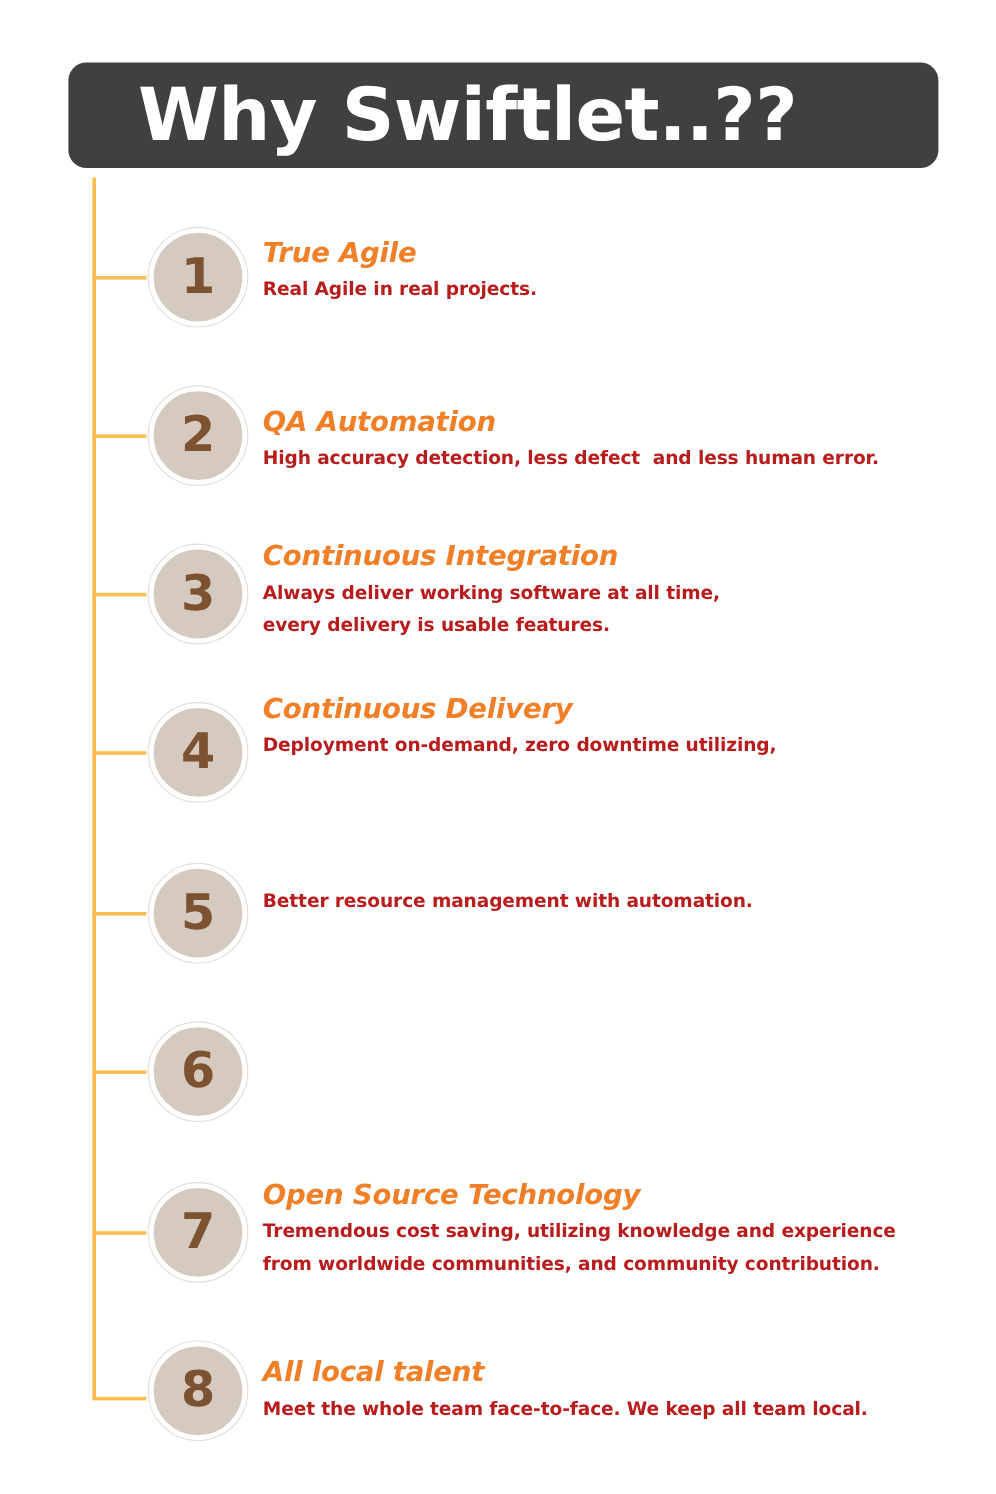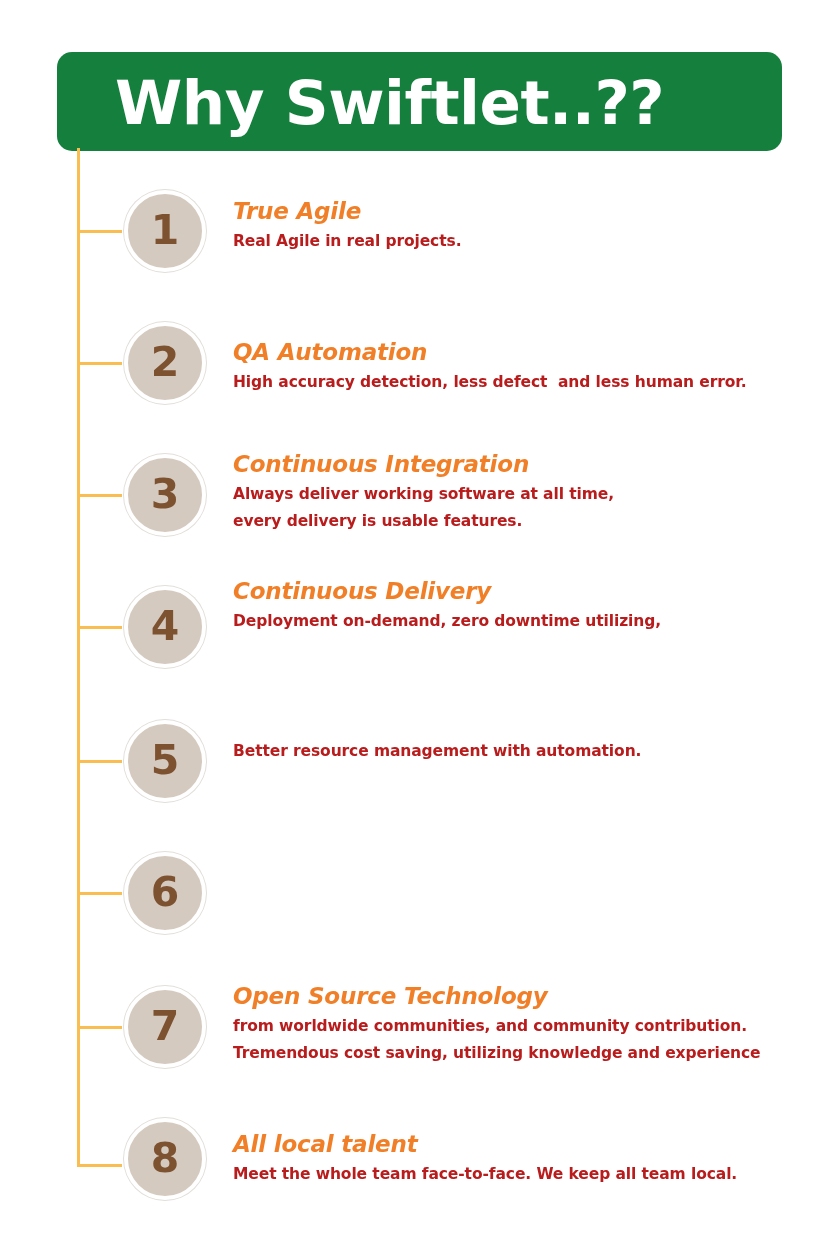--- a/index.html
+++ b/index.html
@@ -15,22 +15,22 @@
     font-family: "DejaVu Sans", "Liberation Sans", sans-serif;
     -webkit-font-smoothing: antialiased;
   }
 
   
   #header-banner {
     position: absolute;
     left: 57px;
     top: 52px;
     width: 725px;
-    height: 99px;
-    background: #15803d;
+    height: 88px;
+    background: #404040;
     border-radius: 15px;
     box-sizing: border-box;
   }
   #header-title {
     position: absolute;
     left: 58px;
     top: 50%;
     transform: translateY(-50%);
     color: #ffffff;
     font-family: "DejaVu Sans", "Liberation Sans", sans-serif;
@@ -86,21 +86,21 @@
     font-family: "DejaVu Sans", "Liberation Sans", sans-serif;
     font-size: 41px;
     font-weight: bold;
     line-height: 1;
     position: relative;
     top: -1px;
   }
 
   .item-text {
     position: absolute;
-    left: 233px;
+    left: 219px;
     top: 0;
     width: 580px;
   }
   .item-title {
     color: #f07f27;
     font-family: "DejaVu Sans", "Liberation Sans", sans-serif;
     font-size: 23px;
     font-weight: bold;
     font-style: italic;
     line-height: 1.1;
@@ -184,21 +184,21 @@
         <span class="number-badge-text">6</span>
       </div>
     </div>
     <div class="connector-stub" style="top: 1026px;"></div>
     <div class="list-item" style="top: 0px;">
       <div class="number-badge" style="top: 986px;">
         <span class="number-badge-text">7</span>
       </div>
       <div class="item-text" style="top: 984px;">
         <div class="item-title">Open Source Technology</div>
-        <div class="item-desc"><div class="item-desc-line">from worldwide communities, and community contribution.</div><div class="item-desc-line">Tremendous cost saving, utilizing knowledge and experience</div></div>
+        <div class="item-desc"><div class="item-desc-line">Tremendous cost saving, utilizing knowledge and experience</div><div class="item-desc-line">from worldwide communities, and community contribution.</div></div>
       </div>
     </div>
     <div class="connector-stub" style="top: 1164px;"></div>
     <div class="list-item" style="top: 0px;">
       <div class="number-badge" style="top: 1118px;">
         <span class="number-badge-text">8</span>
       </div>
       <div class="item-text" style="top: 1132px;">
         <div class="item-title">All local talent</div>
         <div class="item-desc"><div class="item-desc-line">Meet the whole team face-to-face. We keep all team local.</div></div>

